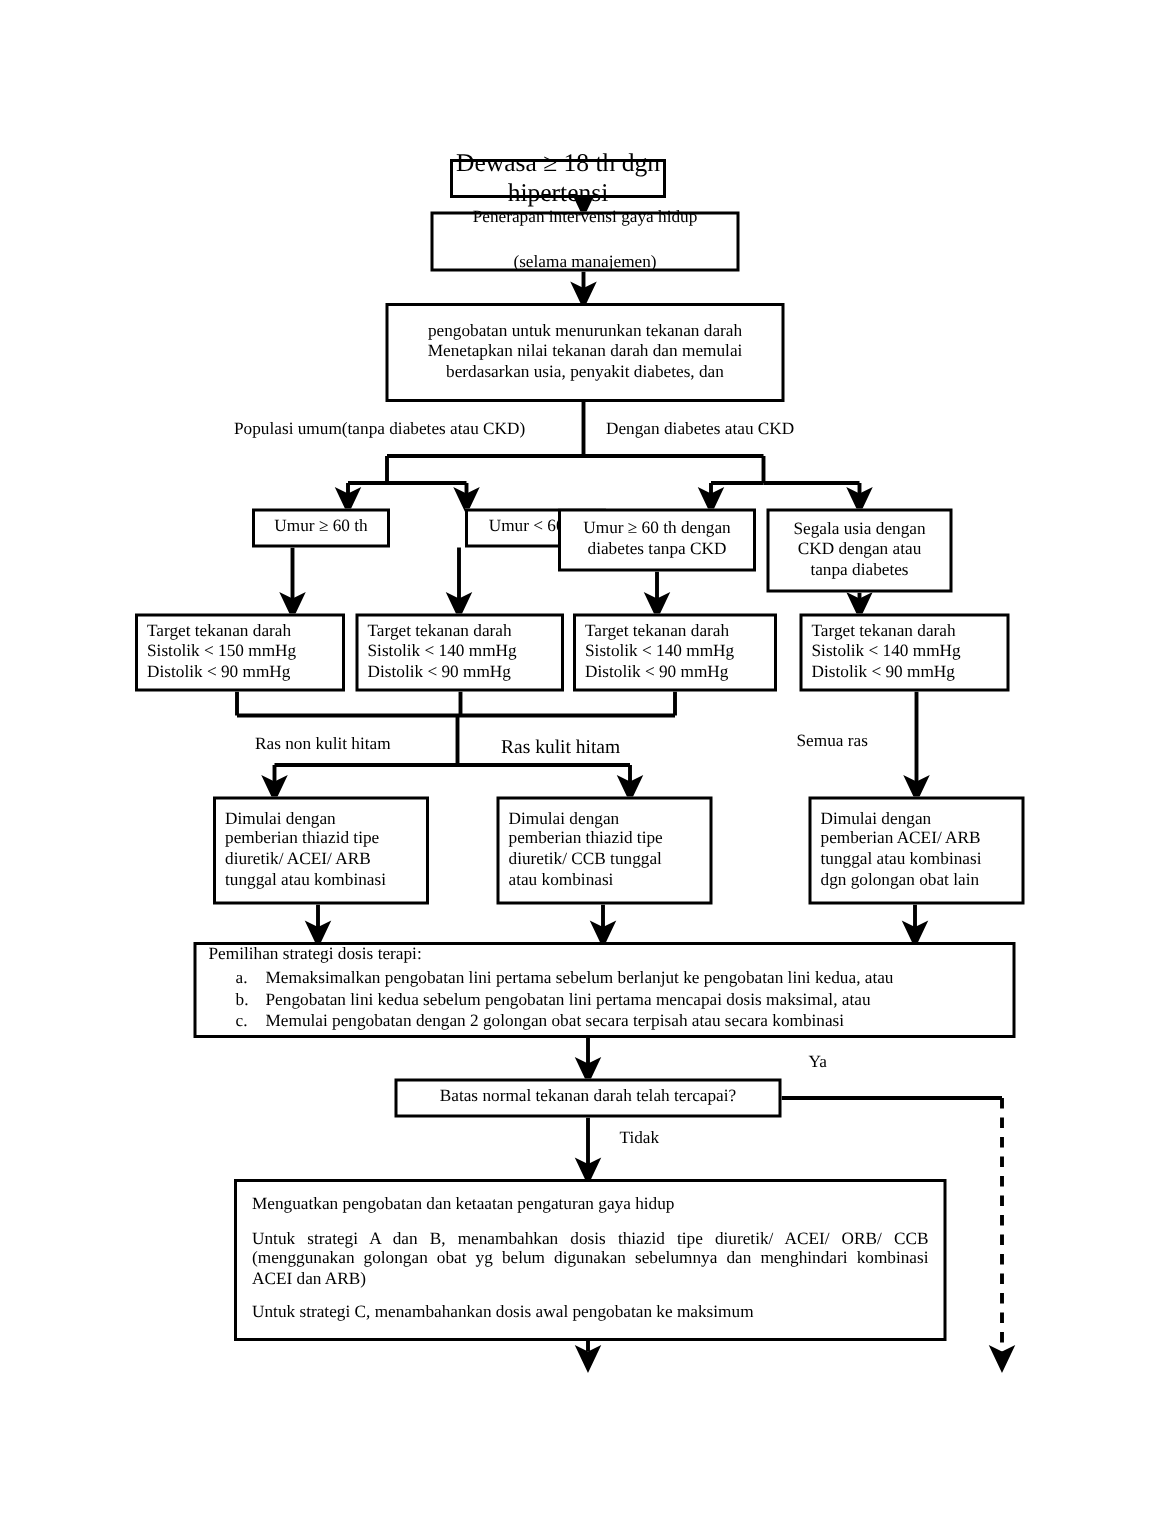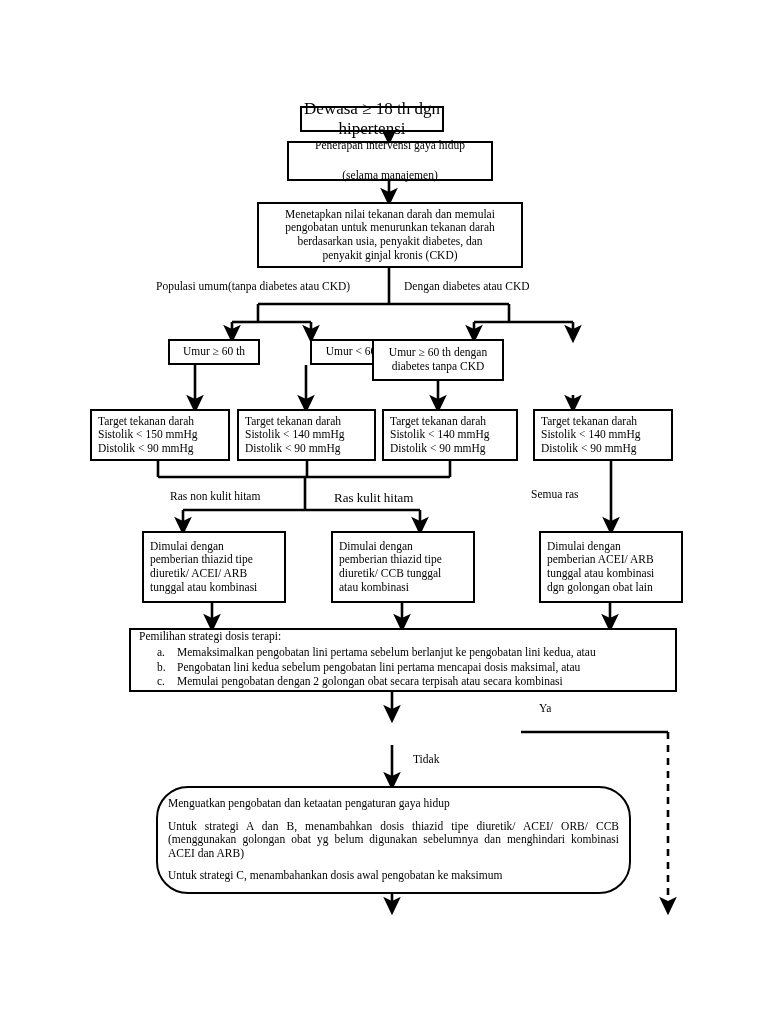--- a/index.html
+++ b/index.html
@@ -61,21 +61,21 @@
   #n-t2 { left: 237px; top: 409px; width: 139px; height: 52px; font-size: 11.5px; padding-left: 6px; }
   #n-t3 { left: 382px; top: 409px; width: 136px; height: 52px; font-size: 11.5px; padding-left: 6px; }
   #n-t4 { left: 533px; top: 409px; width: 140px; height: 52px; font-size: 11.5px; padding-left: 6px; }
 
   #n-d1 { left: 142px; top: 531px; width: 144px; height: 72px; font-size: 11.5px; padding-left: 6px; }
   #n-d2 { left: 331px; top: 531px; width: 144px; height: 72px; font-size: 11.5px; padding-left: 6px; }
   #n-d3 { left: 539px; top: 531px; width: 144px; height: 72px; font-size: 11.5px; padding-left: 6px; }
 
   #n-strategi { left: 129px; top: 628px; width: 548px; height: 64px; font-size: 11.5px; padding: 4px 8px; }
   #n-batas    { left: 263px; top: 719px; width: 258px; height: 26px; font-size: 11.5px; }
-  #n-menguat  { left: 156px; top: 786px; width: 475px; height: 108px; font-size: 11.5px; padding: 6px 10px; border-radius: 32px; }
+  #n-menguat  { left: 156px; top: 786px; width: 475px; height: 108px; font-size: 11.5px; padding: 6px 10px; }
 
   .strategi-title { margin-bottom: 2px; }
   .strategi-list { margin: 0; padding: 0; list-style: none; }
   .strategi-list li { display: flex; margin-bottom: 1px; }
   .strategi-list .mark { width: 38px; flex: 0 0 38px; padding-left: 18px; box-sizing: border-box; }
   .strategi-list .txt { flex: 1 1 auto; }
 
   .para { margin: 0 0 9px 0; text-align: justify; }
   .para:last-child { margin-bottom: 0; }
 
@@ -157,42 +157,46 @@
   <div class="node center" id="n-dewasa">
     <span class="line">Dewasa ≥ 18 th dgn hipertensi</span>
   </div>
 
   <div class="node center" id="n-intervensi">
     <span class="line">Penerapan intervensi gaya hidup</span>
     <span class="line">(selama manajemen)</span>
   </div>
 
   <div class="node center" id="n-menetapkan">
+    <span class="line">pengobatan untuk menurunkan tekanan darah</span>
     <span class="line">Menetapkan nilai tekanan darah dan memulai</span>
-    <span class="line">pengobatan untuk menurunkan tekanan darah</span>
     <span class="line">berdasarkan usia, penyakit diabetes, dan</span>
-    <span class="line">penyakit ginjal kronis (CKD)</span>
   </div>
 
   <div class="edge-label lbl-pop">Populasi umum(tanpa diabetes atau CKD)</div>
   <div class="edge-label lbl-dm">Dengan diabetes atau CKD</div>
 
   <div class="node center" id="n-umur60">
     <span class="line">Umur ≥ 60 th</span>
   </div>
 
   <div class="node center" id="n-umurl60">
     <span class="line">Umur &lt; 60 th</span>
   </div>
 
   <div class="node center" id="n-umur60dm">
     <span class="line">Umur ≥ 60 th dengan</span>
     <span class="line">diabetes tanpa CKD</span>
   </div>
 
+  <div class="node center" id="n-segalausia">
+    <span class="line">Segala usia dengan</span>
+    <span class="line">CKD dengan atau</span>
+    <span class="line">tanpa diabetes</span>
+  </div>
 
   <div class="node left" id="n-t1">
     <span class="line">Target tekanan darah</span>
     <span class="line">Sistolik &lt; 150 mmHg</span>
     <span class="line">Distolik &lt; 90 mmHg</span>
   </div>
 
   <div class="node left" id="n-t2">
     <span class="line">Target tekanan darah</span>
     <span class="line">Sistolik &lt; 140 mmHg</span>
@@ -247,20 +251,23 @@
         <span class="mark">b.</span>
         <span class="txt">Pengobatan lini kedua sebelum pengobatan lini pertama mencapai dosis maksimal, atau</span>
       </li>
       <li>
         <span class="mark">c.</span>
         <span class="txt">Memulai pengobatan dengan 2 golongan obat secara terpisah atau secara kombinasi</span>
       </li>
     </ul>
   </div>
 
+  <div class="node center" id="n-batas">
+    <span class="line">Batas normal tekanan darah telah tercapai?</span>
+  </div>
 
   <div class="edge-label lbl-ya">Ya</div>
   <div class="edge-label lbl-tidak">Tidak</div>
 
   <div class="node left" id="n-menguat">
     <p class="para">Menguatkan pengobatan dan ketaatan pengaturan gaya hidup</p>
     <p class="para">Untuk strategi A dan B, menambahkan dosis thiazid tipe diuretik/ ACEI/ ORB/ CCB (menggunakan golongan obat yg belum digunakan sebelumnya dan menghindari kombinasi ACEI dan ARB)</p>
     <p class="para">Untuk strategi C, menambahankan dosis awal pengobatan ke maksimum</p>
   </div>
 

